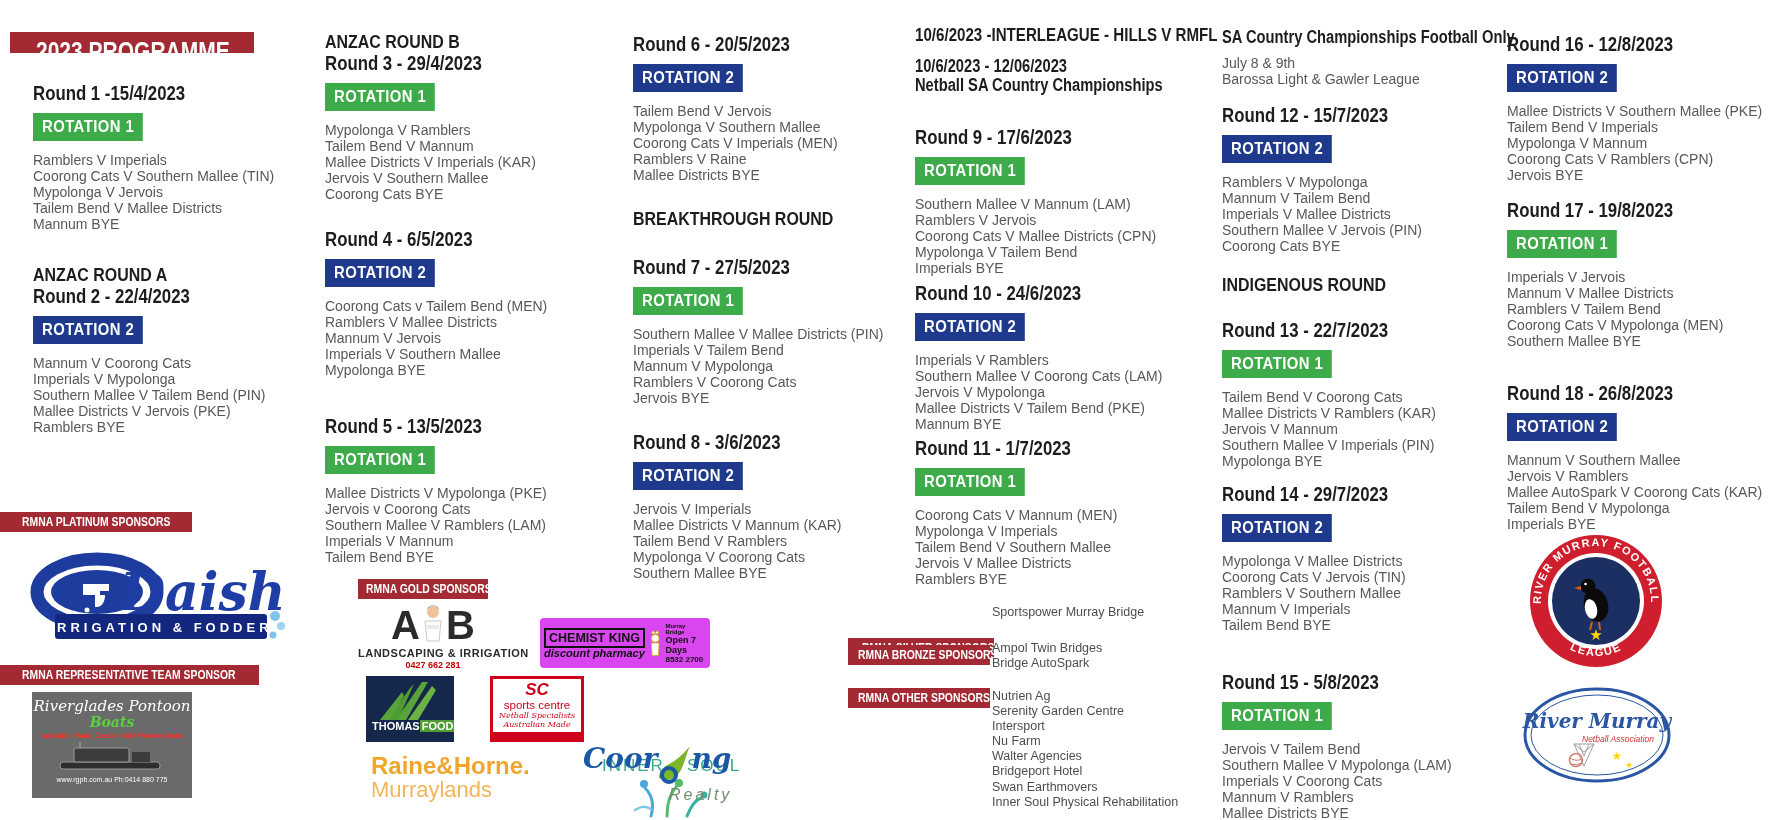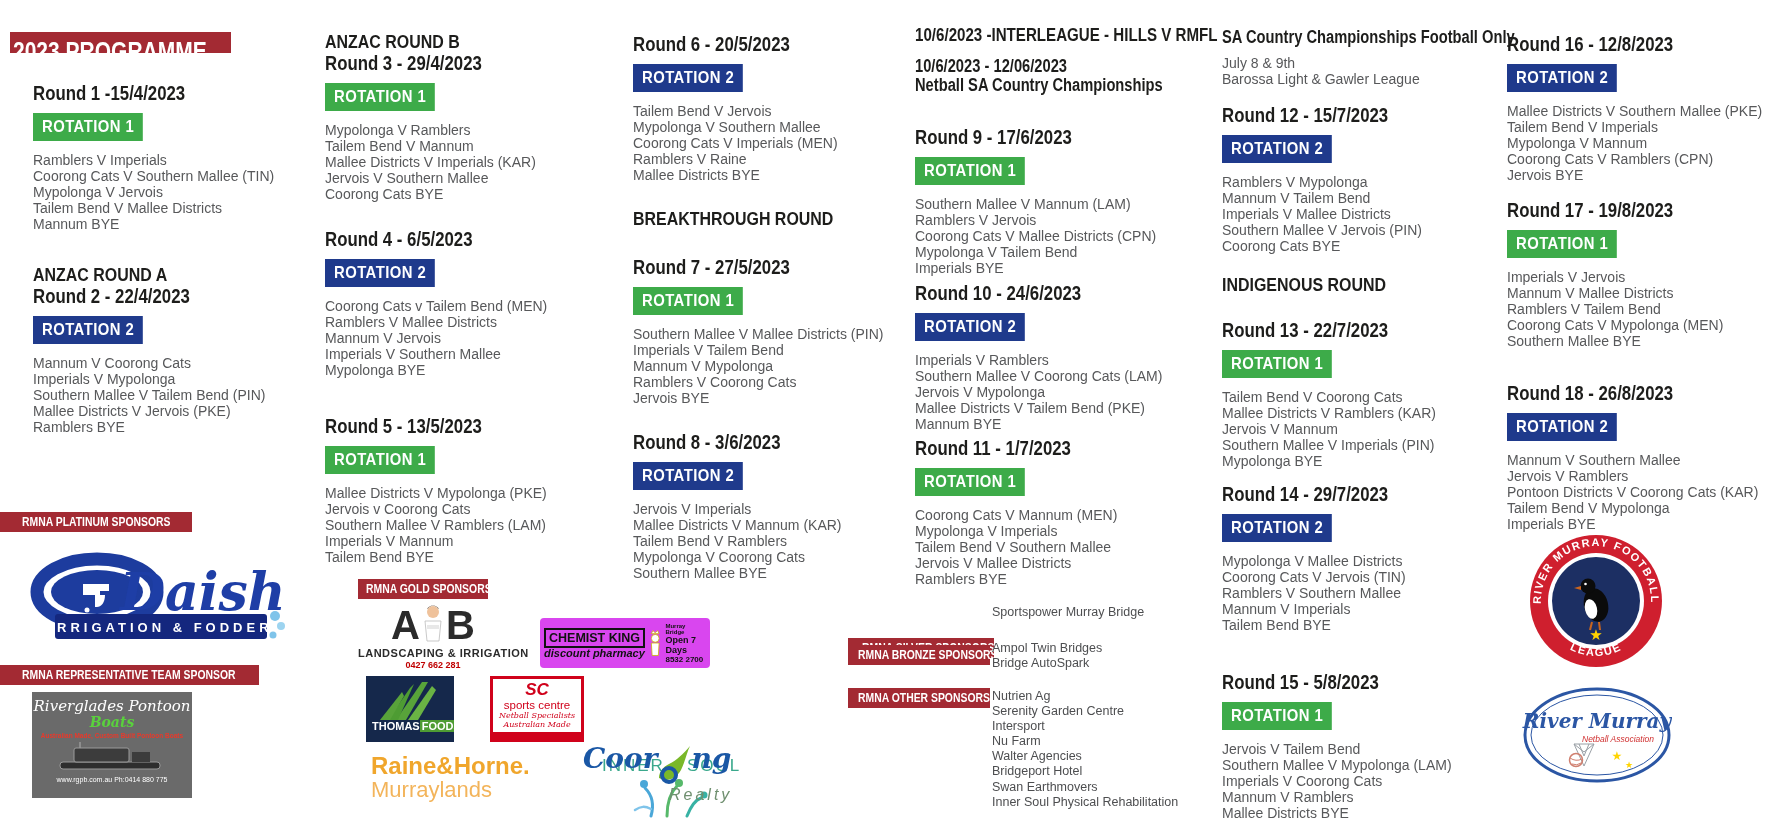--- a/index.html
+++ b/index.html
@@ -2,21 +2,21 @@
 <html><head>
 <meta charset="utf-8">
 <style>
   html,body{margin:0;padding:0;background:#fff;}
   .page{position:relative;width:1785px;height:820px;background:#ffffff;overflow:hidden;
         font-family:"Liberation Sans",sans-serif;}
   .abs{position:absolute;}
   .cond{display:inline-block;transform:scaleX(.84);transform-origin:0 50%;white-space:nowrap;}
   
   .banner{background:#A32A33;color:#fff;font-weight:bold;}
-  .title-banner{left:10px;top:32px;width:218px;height:21px;line-height:39px;padding-left:3px;font-size:25px;}
+  .title-banner{left:10px;top:32px;width:218px;height:21px;line-height:39px;padding-left:26px;font-size:25px;}
   .sp-banner{height:20px;line-height:20px;font-size:13px;padding-left:22px;}
   .sp-banner .cond{transform:scaleX(.8);}
   
   .round{position:absolute;}
   .pre{font-size:19px;font-weight:bold;color:#1d1d1b;line-height:21px;white-space:nowrap;}
   .rtitle{font-size:20px;font-weight:bold;color:#1d1d1b;line-height:22px;white-space:nowrap;}
   .badge{display:inline-block;color:#fff;font-weight:bold;font-size:16.5px;letter-spacing:.5px;
          padding:4px 10px 5px;margin:9px 0 11px;transform:scaleX(.9);transform-origin:0 50%;white-space:nowrap;}
   .badge.g{background:#3DAB49;}
   .badge.b{background:#1F3A8C;}
@@ -457,21 +457,21 @@
         <div>Southern Mallee BYE</div>
       </div>
   </div>
 
   <div class="round" style="left:1507px;top:382px;width:275px">
     <div class="rtitle"><span class="cond">Round 18 - 26/8/2023</span></div>
     <div><span class="badge b"><span>ROTATION 2</span></span></div>
     <div class="games">
         <div>Mannum V Southern Mallee</div>
         <div>Jervois V Ramblers</div>
-        <div>Pontoon Districts V Coorong Cats (KAR)</div>
+        <div>Mallee AutoSpark V Coorong Cats (KAR)</div>
         <div>Tailem Bend V Mypolonga</div>
         <div>Imperials BYE</div>
       </div>
   </div>
 
   <div class="abs rmfl">
     <svg width="136" height="136" viewBox="0 0 136 136">
       <circle cx="68" cy="68" r="66" fill="#cf1f2e"></circle>
       <circle cx="68" cy="68" r="48" fill="#ffffff"></circle>
       <circle cx="68" cy="68" r="44" fill="#1c2f63"></circle>

